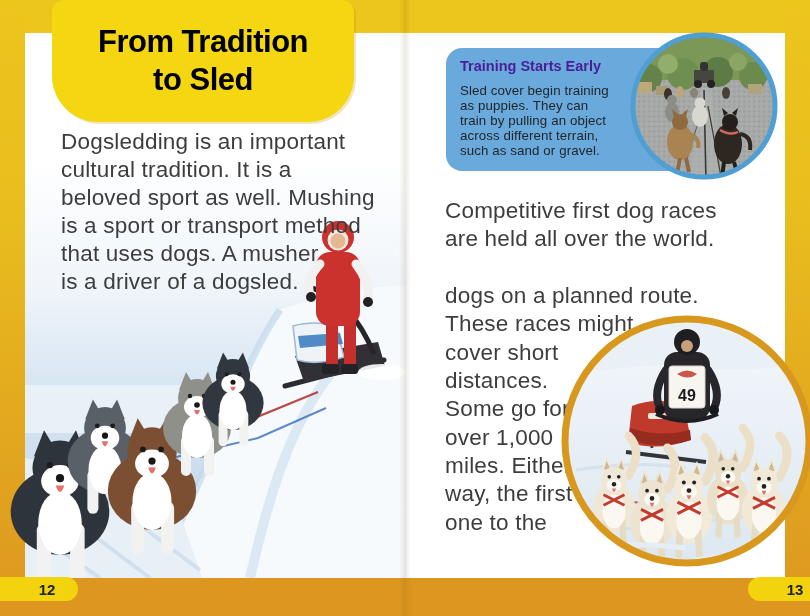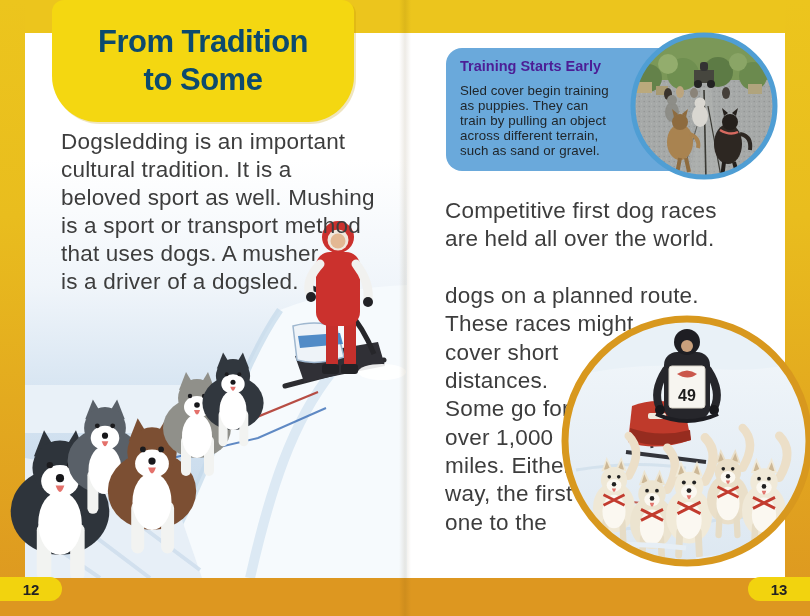--- a/index.html
+++ b/index.html
@@ -15,39 +15,39 @@
     background:linear-gradient(180deg,#ecc51d 0%,#e9bd1e 35%,#e3aa1f 65%,#dd9720 100%);z-index:1;}
   .strip-right{position:absolute;right:0;top:0;width:25px;height:616px;
     background:linear-gradient(180deg,#ecc51d 0%,#e9bd1e 35%,#e3aa1f 65%,#dd9720 100%);z-index:1;}
   .page-bg{position:absolute;left:25px;top:33px;width:760px;height:545px;background:#ffffff;border-radius:12px;z-index:2;}
   .gutter-seam{position:absolute;left:399px;top:0;width:12px;height:616px;z-index:6;
     background:linear-gradient(90deg,rgba(80,55,0,0) 0%,rgba(80,55,0,0.10) 50%,rgba(80,55,0,0) 100%);}
   
   .title-box{position:absolute;left:52px;top:0;width:302px;height:122px;background:#f4d711;
     border-radius:12px 12px 46px 46px;z-index:7;box-shadow:2px 2px 0 rgba(190,150,0,0.25);}
   .title-line{position:absolute;left:0;width:302px;text-align:center;font-weight:700;
-    font-size:31px;letter-spacing:-0.5px;color:#0c4a6e;}
+    font-size:31px;letter-spacing:-0.5px;color:#000000;}
   .title-line.l1{top:24px;}
   .title-line.l2{top:62px;}
   
   .tl{position:absolute;font-size:22.5px;line-height:28px;color:#3d3d3d;letter-spacing:0.2px;z-index:5;white-space:nowrap;}
   .tl.left{left:42px;margin-left:19px;}
   .tl.right{left:445px;}
   
   .fact-box{position:absolute;left:446px;top:48px;width:300px;height:123px;background:#6aa9db;
     border-radius:16px;z-index:5;}
   .fact-title{position:absolute;left:14px;top:10px;font-size:14.5px;font-weight:700;color:#4c1d95;}
   .fact-line{position:absolute;left:14px;font-size:13.3px;color:#20262b;letter-spacing:0.1px;white-space:nowrap;}
   
   .photo-main{position:absolute;left:0;top:160px;width:407px;height:418px;z-index:4;}
   .photo-circle-top{position:absolute;left:628px;top:30px;width:152px;height:152px;z-index:6;}
   .photo-circle-race{position:absolute;left:556px;top:310px;width:262px;height:262px;z-index:6;}
   
   .pill{position:absolute;top:577px;width:62px;height:24px;background:#f2d30e;z-index:8;
-    display:flex;align-items:center;justify-content:center;font-size:15px;font-weight:700;color:#222222;}
+    display:flex;align-items:center;justify-content:center;font-size:15px;font-weight:700;color:#222222;padding-left:16px;}
   .pill.left{left:0;border-radius:0 12px 12px 0;}
   .pill.right{left:748px;border-radius:12px 0 0 12px;}
 </style>
 </head>
 <body>
 
 <div class="spread">
 
   <div class="band-top"></div>
   <div class="strip-left"></div>
@@ -119,21 +119,21 @@
 
     <use href="#husky" x="0" y="0" transform="translate(60,308) scale(1.45)" color="#2e343b"></use>
     <use href="#husky" transform="translate(105,268) scale(1.1)" color="#596068"></use>
     <use href="#husky" transform="translate(152,292) scale(1.3)" color="#7c4f33"></use>
     <use href="#husky" transform="translate(197,238) scale(1.0)" color="#90908a"></use>
     <use href="#husky" transform="translate(233,216) scale(0.9)" color="#31373e"></use>
   </svg>
 
   <div class="title-box">
     <div class="title-line l1">From Tradition</div>
-    <div class="title-line l2">to Some</div>
+    <div class="title-line l2">to Sled</div>
   </div>
 
   <div class="tl left" style="top:128px">Dogsledding is an important</div>
   <div class="tl left" style="top:156px">cultural tradition. It is a</div>
   <div class="tl left" style="top:184px">beloved sport as well. Mushing</div>
   <div class="tl left" style="top:212px">is a sport or transport method</div>
   <div class="tl left" style="top:240px">that uses dogs. A musher</div>
   <div class="tl left" style="top:268px">is a driver of a dogsled.</div>
 
   <div class="fact-box">

